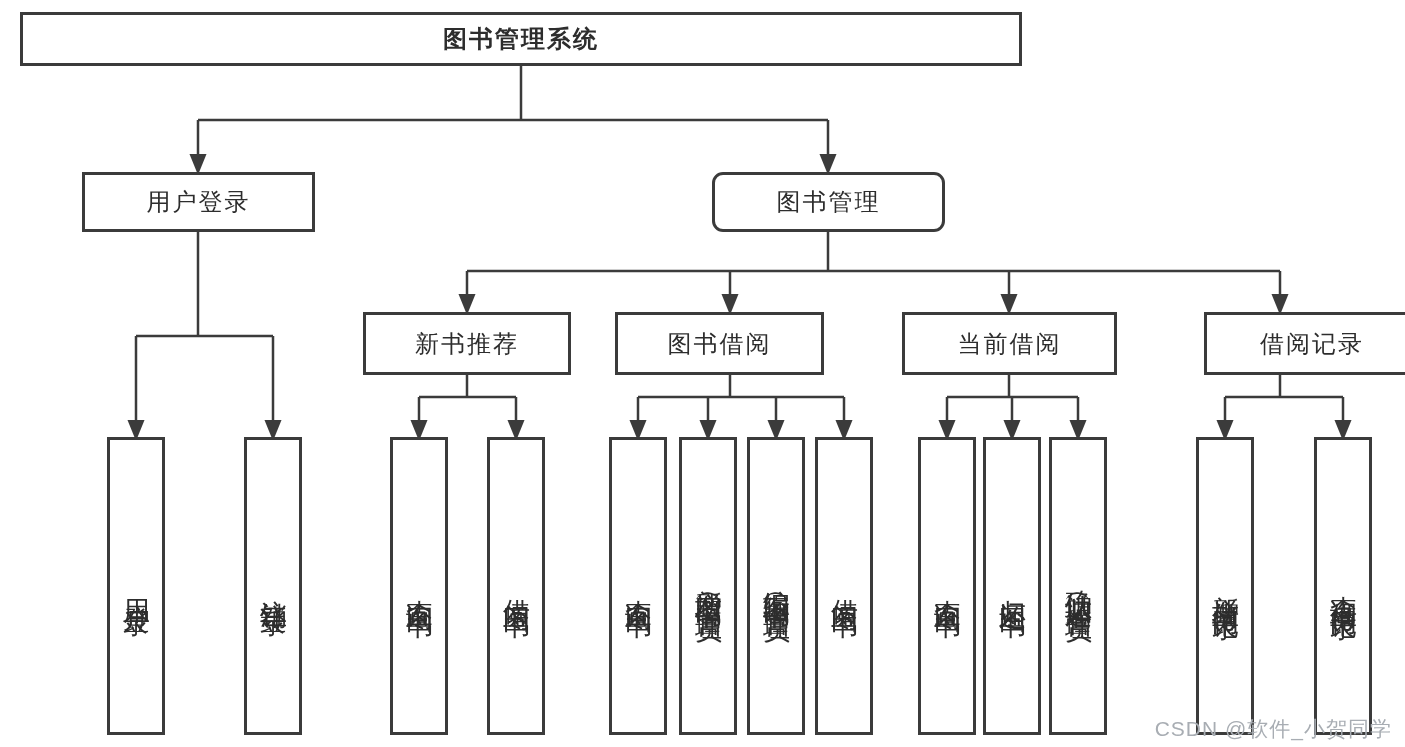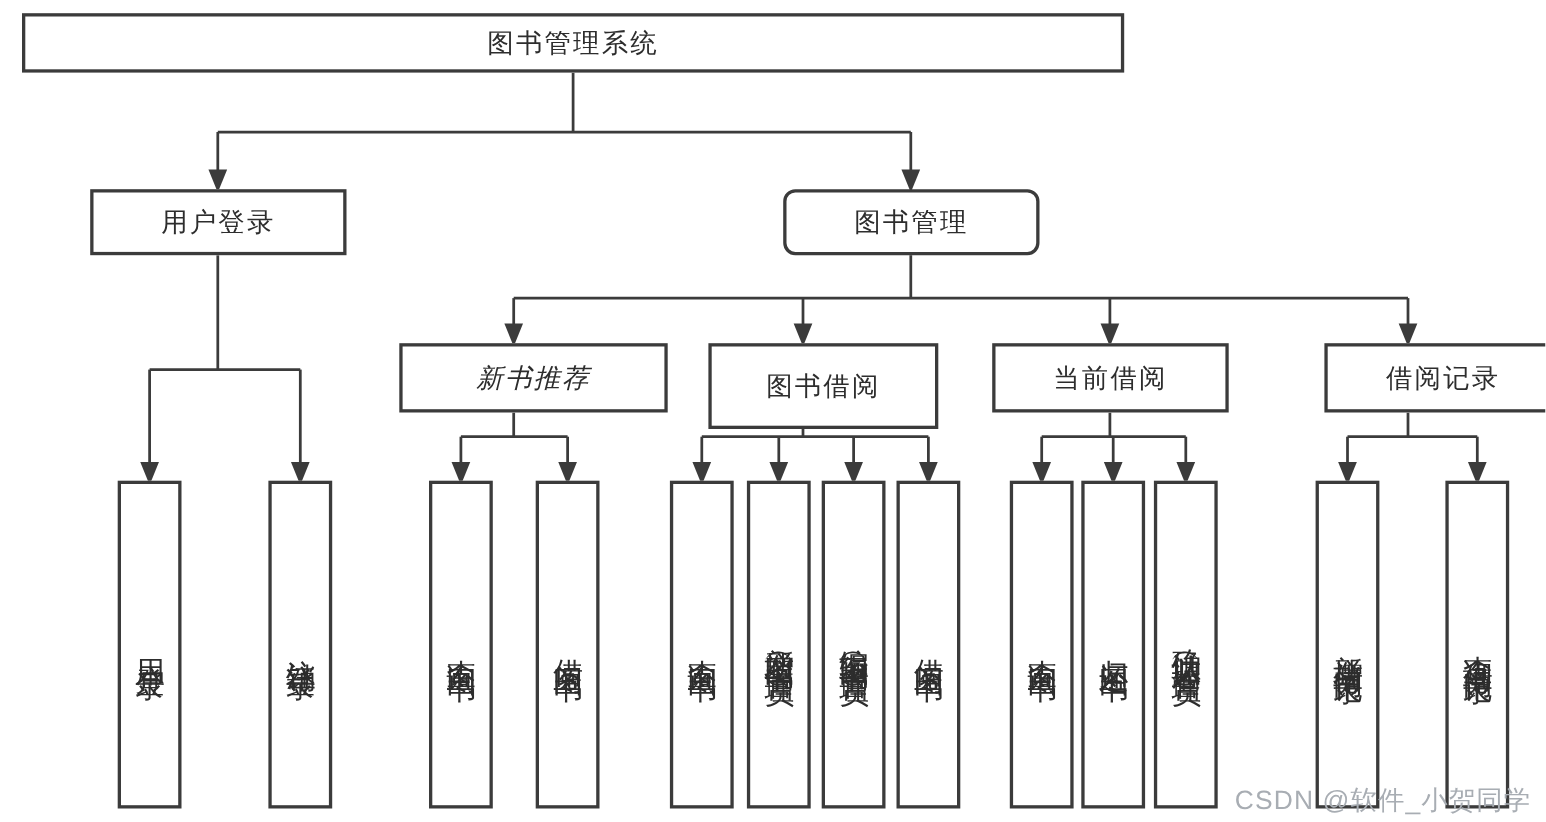--- a/index.html
+++ b/index.html
@@ -43,27 +43,27 @@
     top: 437px;
     height: 298px;
   }
   .leaf .vtext {
     writing-mode: vertical-rl;
     font-size: 27px;
     letter-spacing: 4px;
     line-height: 1;
   }
   
-  .n-root      { left: 20px;   top: 12px;  width: 1002px; height: 54px; }
+  .n-root      { left: 20px;   top: 12px;  width: 1002px; height: 54px; font-weight: bold; }
   
   .n-userlogin { left: 82px;   top: 172px; width: 233px;  height: 60px; }
   .n-bookmgmt  { left: 712px;  top: 172px; width: 233px;  height: 60px; border-radius: 11px; }
   
-  .n-newrec    { left: 363px;  top: 312px; width: 244px;  height: 63px; font-style: italic; }
-  .n-bookborrow{ left: 644px;  top: 312px; width: 209px;  height: 78px; }
+  .n-newrec    { left: 363px;  top: 312px; width: 208px;  height: 63px; }
+  .n-bookborrow{ left: 615px;  top: 312px; width: 209px;  height: 63px; }
   .n-curborrow { left: 902px;  top: 312px; width: 215px;  height: 63px; justify-content: center; }
   .n-records   { left: 1204px; top: 312px; width: 216px;  height: 63px; }
   
   .n-l1  { left: 107px;  }
   .n-l2  { left: 244px;  }
   .n-l3  { left: 390px;  }
   .n-l4  { left: 487px;  }
   .n-l5  { left: 609px;  }
   .n-l6  { left: 679px;  }
   .n-l7  { left: 747px;  }
@@ -71,21 +71,21 @@
   .n-l9  { left: 918px;  }
   .n-l10 { left: 983px;  }
   .n-l11 { left: 1049px; }
   .n-l12 { left: 1196px; }
   .n-l13 { left: 1314px; }
 
   .watermark {
     position: absolute;
     right: 13px;
     bottom: 4px;
-    font-size: 24px;
+    font-size: 21px;
     color: #a8adb3;
     letter-spacing: 1px;
     white-space: nowrap;
   }
 </style>
 </head>
 <body>
 
 <div class="canvas">
 

